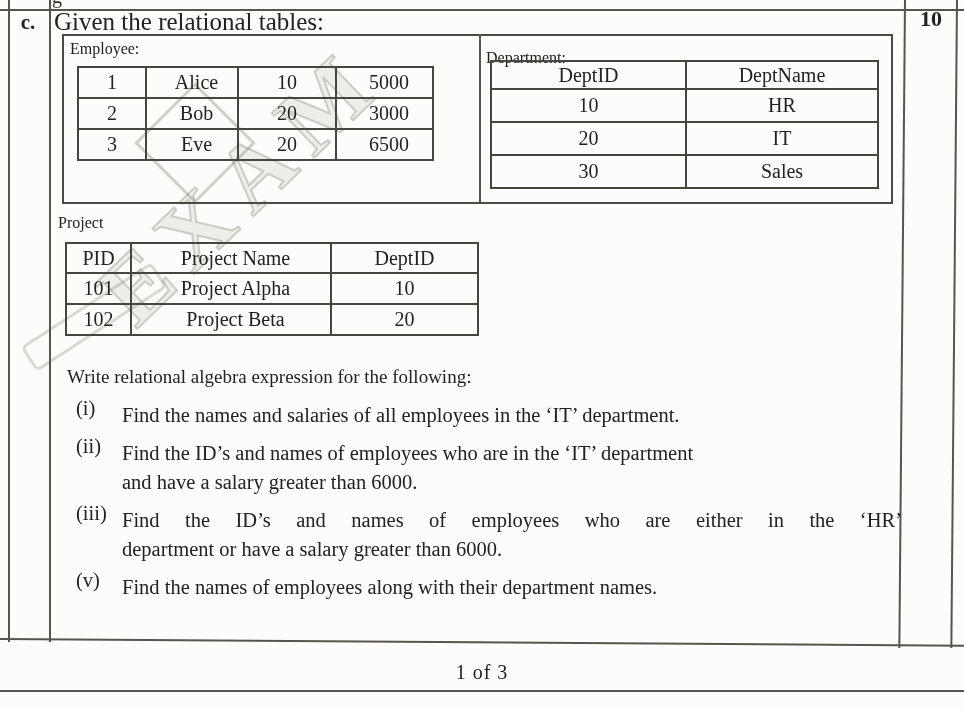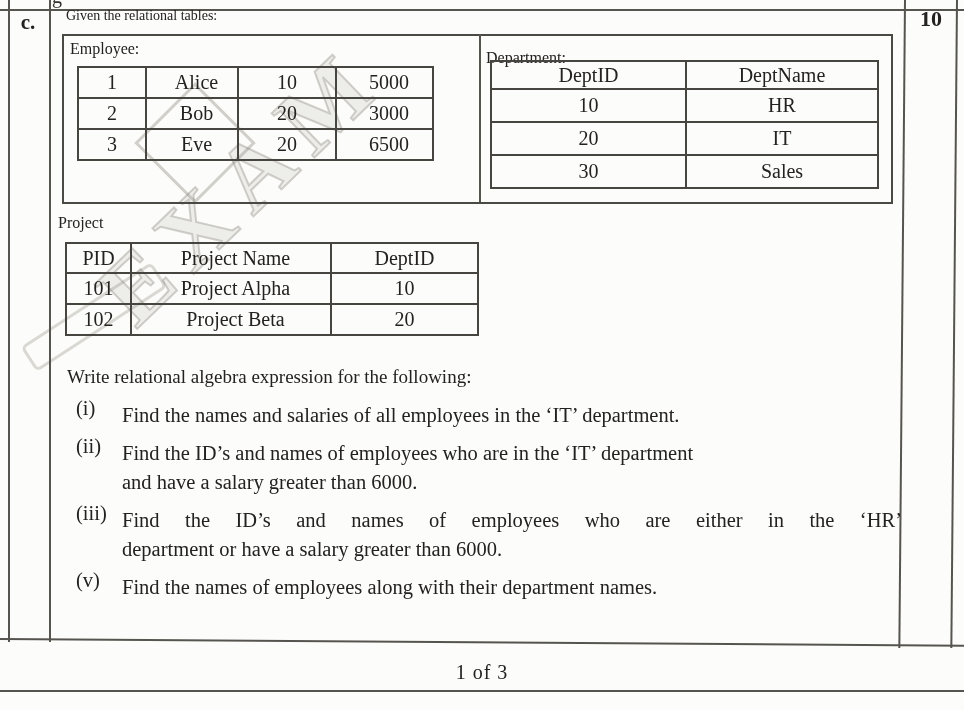--- a/index.html
+++ b/index.html
@@ -12,21 +12,21 @@
   
   .hline{position:absolute;background:#56544e;height:2px;}
   .vline{position:absolute;background:#56544e;width:2px;}
   .skew-d{transform:rotate(0.4deg);transform-origin:left center;}
   .skew-v{transform:rotate(0.5deg);transform-origin:top center;}
 
   .qlabel{position:absolute;left:12px;top:10px;width:32px;text-align:center;
           font-weight:bold;font-size:21px;}
   .marks{position:absolute;left:912px;top:6px;width:38px;text-align:center;
          font-weight:bold;font-size:22px;}
-  .intro{position:absolute;left:66px;top:8px;font-size:14px;}
+  .intro{position:absolute;left:54px;top:8px;font-size:25px;}
 
   .outer-box{position:absolute;left:62px;top:34px;width:827px;height:166px;
              border:2px solid #4b4943;}
   .outer-div{position:absolute;left:479px;top:34px;height:168px;}
 
   .tbl-label{position:absolute;font-size:16px;}
   .lbl-emp{left:70px;top:40px;}
   .lbl-dept{left:486px;top:49px;}
   .lbl-proj{left:58px;top:214px;}
 

